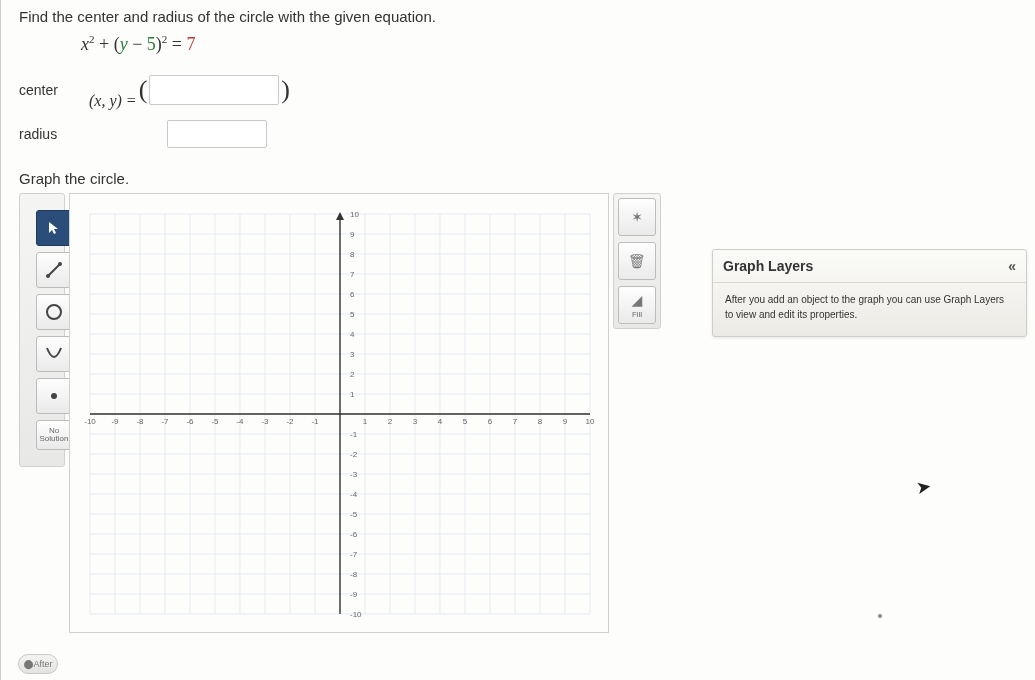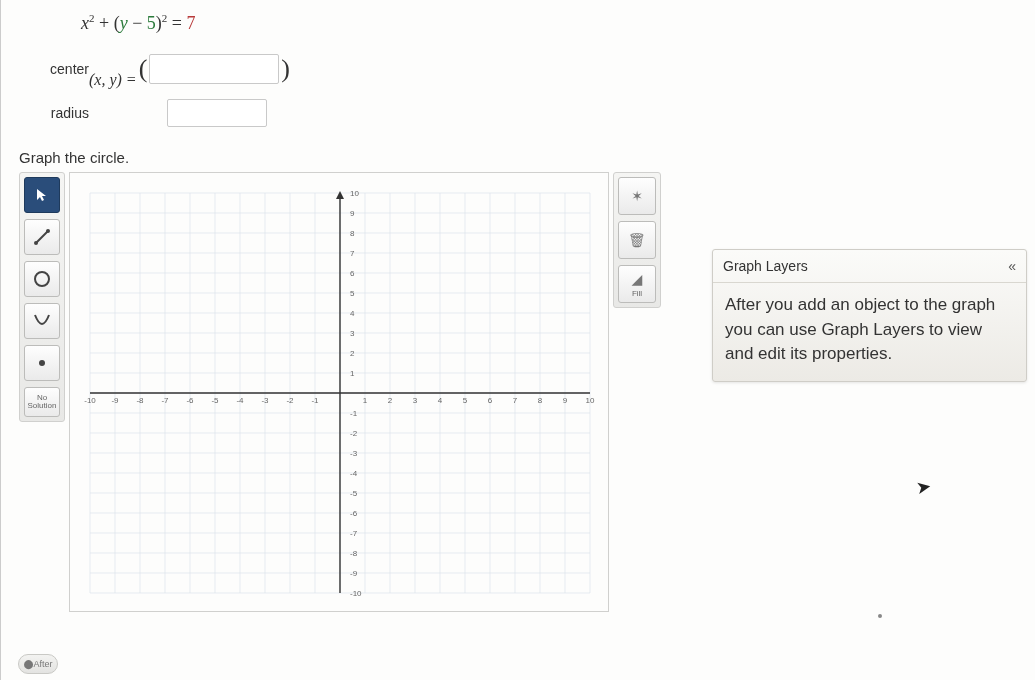--- a/index.html
+++ b/index.html
@@ -25,21 +25,20 @@
     margin: 4px 0 14px 62px;
   }
   .equation .c-green { color: #2a7a3a; }
   .equation .c-red { color: #b83a3a; }
   sup { font-size: 11px; vertical-align: super; }
   .answer-row {
     display: flex;
     align-items: center;
     margin: 10px 0;
     font-size: 14px;
-    text-align: right;
   }
   .label { width: 70px; }
   .xy { font-family: Georgia, serif; font-style: italic; font-size: 16px; margin-top: 23px; }
   .paren { font-family: Georgia, serif; font-size: 26px; padding: 0 2px; }
   .input-box {
     width: 130px;
     height: 30px;
     border: 1px solid #c9c9c9;
     background: #fff;
     display: inline-flex;
@@ -57,21 +56,21 @@
   }
   .toolbar {
     width: 46px;
     display: flex;
     flex-direction: column;
     gap: 6px;
     padding-top: 2px;
     background: linear-gradient(#f5f5f3,#e8e8e6);
     border:1px solid #d0d0ce;
     border-radius:3px;
-    padding:4px;
+    padding:16px;
   }
   .tool {
     width: 36px; height: 36px;
     background: linear-gradient(#fefefe,#eaeaea);
     border: 1px solid #bcbcba;
     border-radius: 3px;
     display: flex; align-items: center; justify-content: center;
     font-size: 16px;
     cursor: pointer;
   }
@@ -110,28 +109,28 @@
     top: 249px;
     width: 315px;
     background: linear-gradient(#fbfbf9,#eceae5);
     border: 1px solid #cfcdc7;
     border-radius: 3px;
     box-shadow: 0 1px 3px rgba(0,0,0,0.1);
   }
   .layers-header {
     display:flex; justify-content:space-between; align-items:center;
     padding: 8px 10px;
-    font-weight: normal;
+    font-weight: bold;
     font-size: 14px;
     border-bottom: 1px solid #d9d7d0;
   }
   .collapse-icon { font-size: 14px; color: #555; cursor:pointer;}
   .layers-body {
     padding: 10px 12px 14px 12px;
-    font-size: 17px;
+    font-size: 10px;
     line-height: 1.45;
     color: #333;
   }
   .help-btn {
     position: absolute;
     left: 18px;
     bottom: 6px;
     width: 40px; height: 20px;
     background: linear-gradient(#f3f3f1,#e3e3e1);
     border:1px solid #c9c9c5;
@@ -146,20 +145,21 @@
     font-size: 18px;
     color: #222;
     transform: rotate(-10deg);
   }
   .tail-dot { position:absolute; left: 878px; top: 614px; width:4px; height:4px; background:#888; border-radius:50%;}
 </style>
 </head>
 <body>
 
 <div class="page">
+  <div class="prompt">Find the center and radius of the circle with the given equation.</div>
 
   <div class="equation">
     <span><i>x</i><sup>2</sup></span><span> + (</span><span class="c-green"><i>y</i></span><span> − </span><span class="c-green">5</span><span>)</span><sup>2</sup><span> = </span><span class="c-red">7</span>
   </div>
 
   <div class="answer-row">
     <span class="label">center</span>
     <span class="xy">(x, y) = </span>
     <span class="paren">(</span>
     <span class="input-box"></span>

